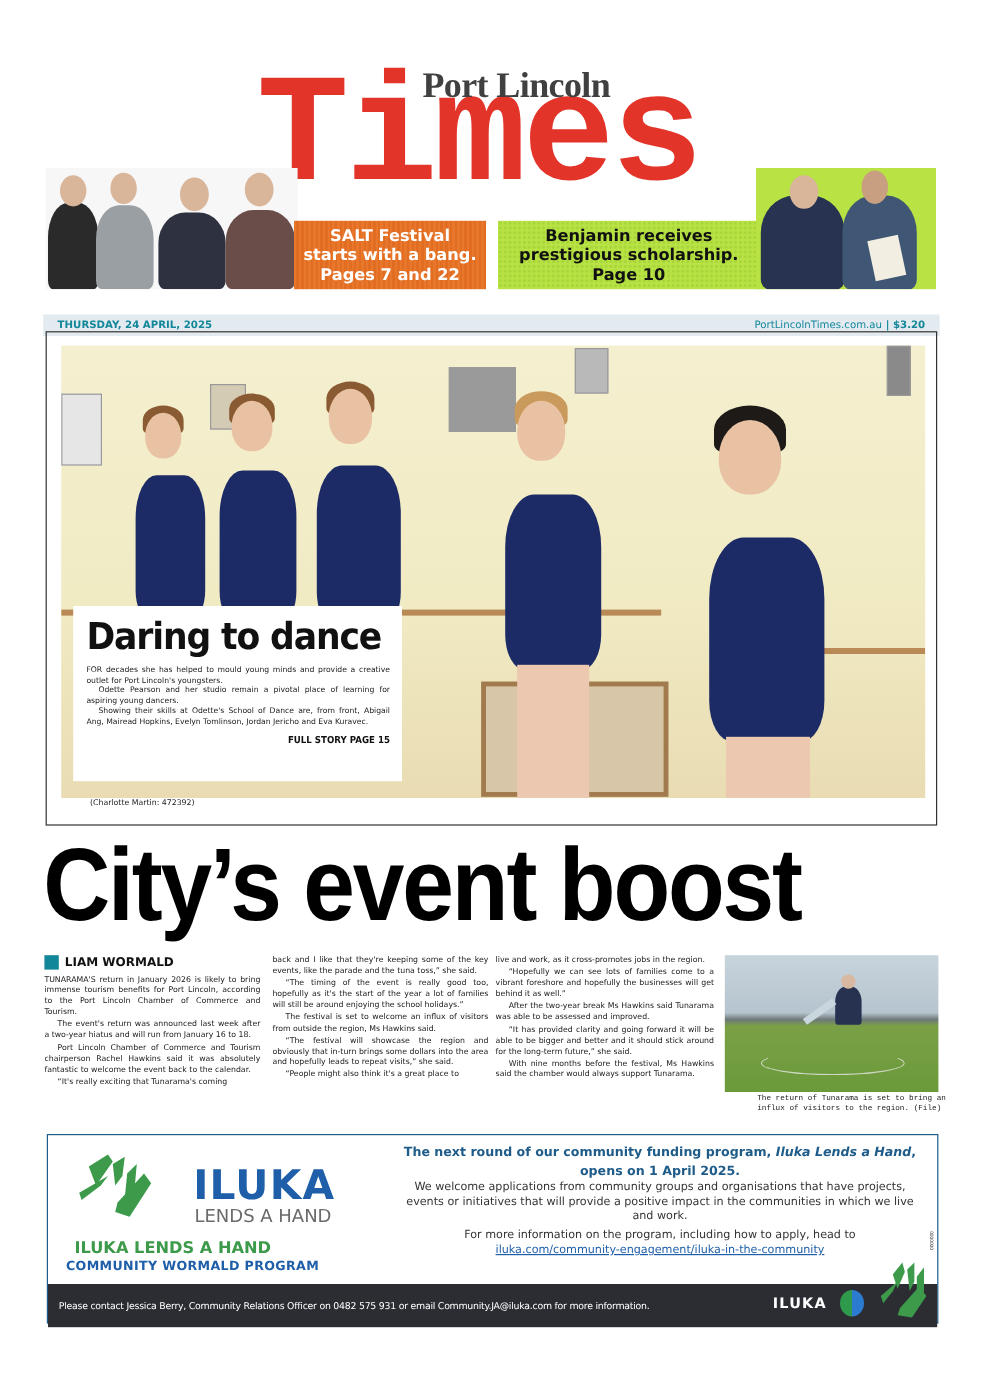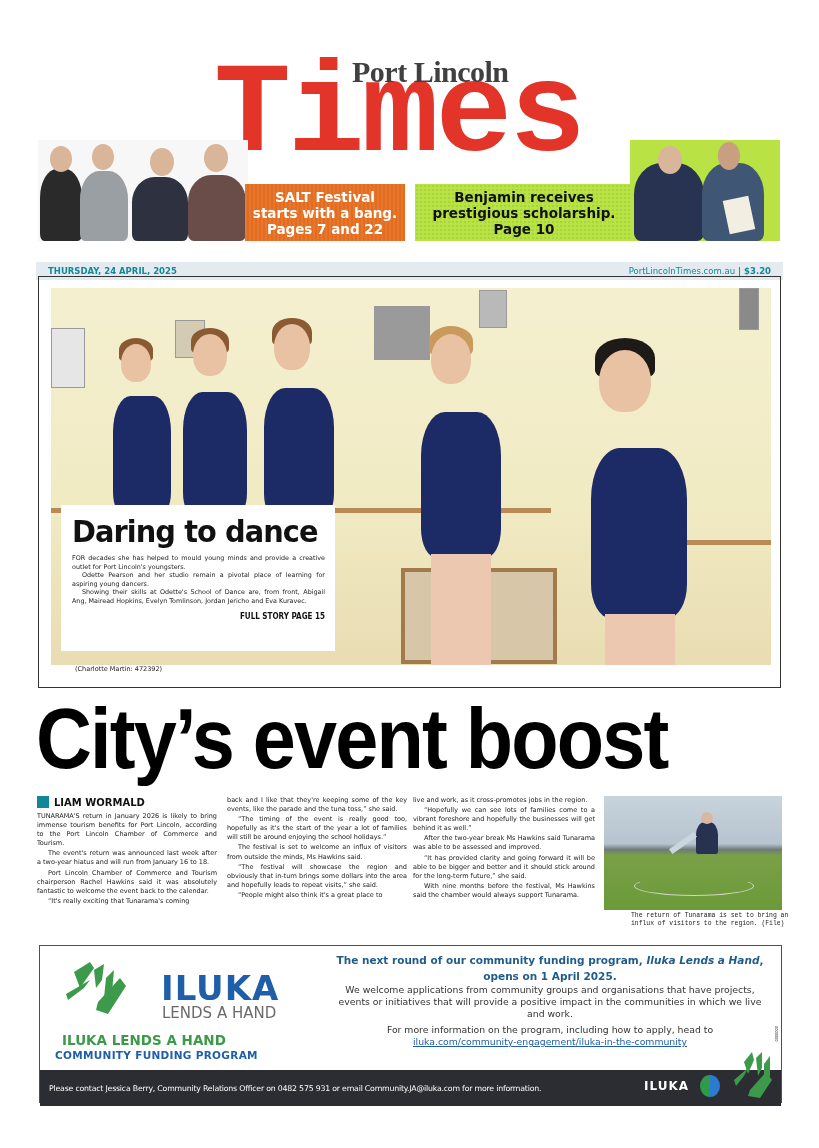--- a/index.html
+++ b/index.html
@@ -194,21 +194,21 @@
 
 <div class="col col1">
   <p>TUNARAMA'S return in January 2026 is likely to bring immense tourism benefits for Port Lincoln, according to the Port Lincoln Chamber of Commerce and Tourism.</p>
   <p>The event's return was announced last week after a two-year hiatus and will run from January 16 to 18.</p>
   <p>Port Lincoln Chamber of Commerce and Tourism chairperson Rachel Hawkins said it was absolutely fantastic to welcome the event back to the calendar.</p>
   <p>“It's really exciting that Tunarama's coming</p>
 </div>
 <div class="col col2">
   <p>back and I like that they're keeping some of the key events, like the parade and the tuna toss,” she said.</p>
   <p>“The timing of the event is really good too, hopefully as it's the start of the year a lot of families will still be around enjoying the school holidays.”</p>
-  <p>The festival is set to welcome an influx of visitors from outside the minds, Ms Hawkins said.</p>
+  <p>The festival is set to welcome an influx of visitors from outside the region, Ms Hawkins said.</p>
   <p>“The festival will showcase the region and obviously that in-turn brings some dollars into the area and hopefully leads to repeat visits,” she said.</p>
   <p>“People might also think it's a great place to</p>
 </div>
 <div class="col col3">
   <p>live and work, as it cross-promotes jobs in the region.</p>
   <p>“Hopefully we can see lots of families come to a vibrant foreshore and hopefully the businesses will get behind it as well.”</p>
   <p>After the two-year break Ms Hawkins said Tunarama was able to be assessed and improved.</p>
   <p>“It has provided clarity and going forward it will be able to be bigger and better and it should stick around for the long-term future,” she said.</p>
   <p>With nine months before the festival, Ms Hawkins said the chamber would always support Tunarama.</p>
 </div>
@@ -225,21 +225,21 @@
   <svg class="ad-logo-hand" viewBox="0 0 80 60">
     <path d="M6 36 L30 22 L24 30 L8 42 Z" fill="#3c9a4a"></path>
     <path d="M14 14 L30 4 L34 10 L20 30 Z" fill="#3c9a4a"></path>
     <path d="M34 12 L44 6 L42 22 L36 30 Z" fill="#3c9a4a"></path>
     <path d="M46 20 L54 12 L52 34 L44 40 Z" fill="#3c9a4a"></path>
     <path d="M38 44 L60 20 L66 28 L48 56 L36 52 Z" fill="#3c9a4a"></path>
   </svg>
   <div class="ad-iluka">ILUKA</div>
   <div class="ad-lends">LENDS A HAND</div>
   <div class="ad-prog1">ILUKA LENDS A HAND</div>
-  <div class="ad-prog2">COMMUNITY FUNDING PROGRAM</div>
+  <div class="ad-prog2">COMMUNITY WORMALD PROGRAM</div>
 
   <div class="ad-right">
     <div class="ad-head">
       <span>The next round of our community funding program, </span><em>Iluka Lends a Hand</em><span>,</span><br>
       <span>opens on 1 April 2025.</span>
     </div>
     <div class="ad-body">We welcome applications from community groups and organisations that have projects, events or initiatives that will provide a positive impact in the communities in which we live and work.</div>
     <div class="ad-more">For more information on the program, including how to apply, head to</div>
     <a class="ad-link">iluka.com/community-engagement/iluka-in-the-community</a>
   </div>

